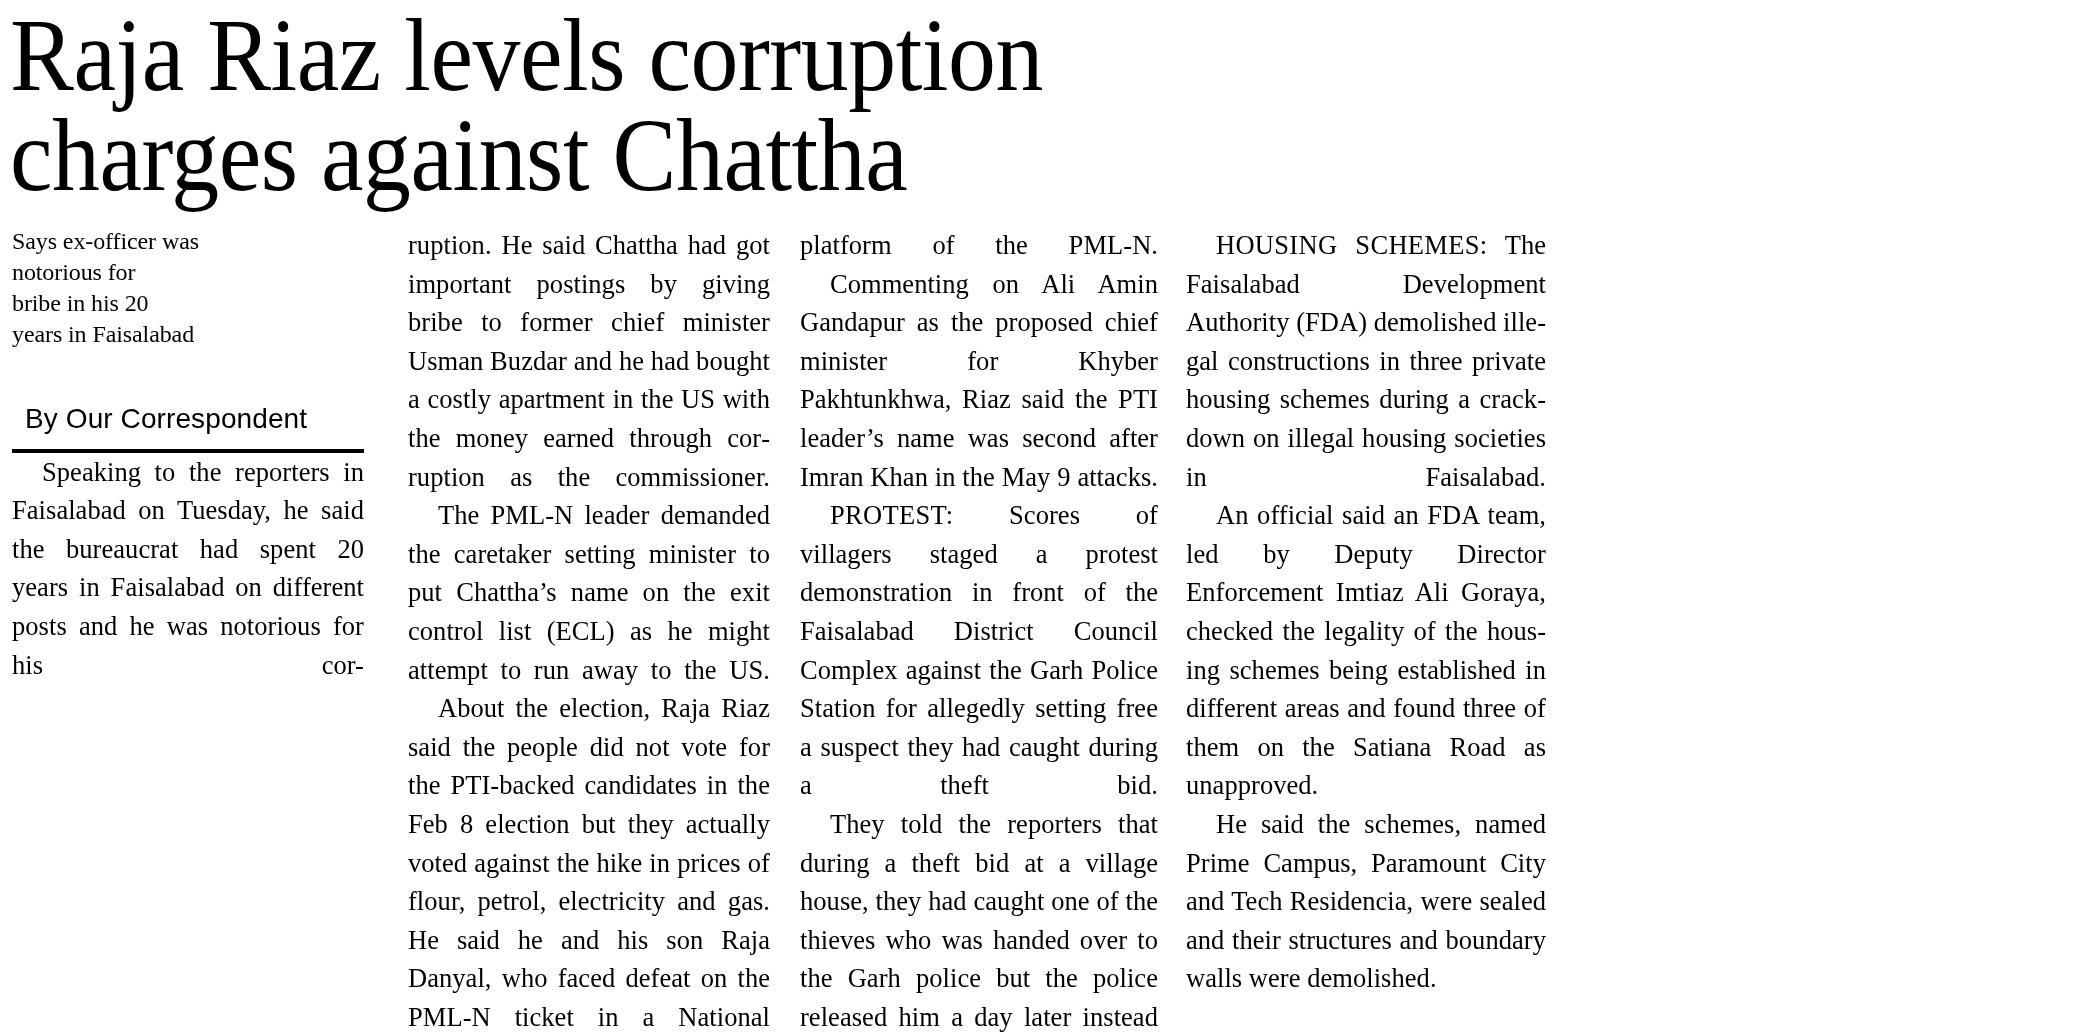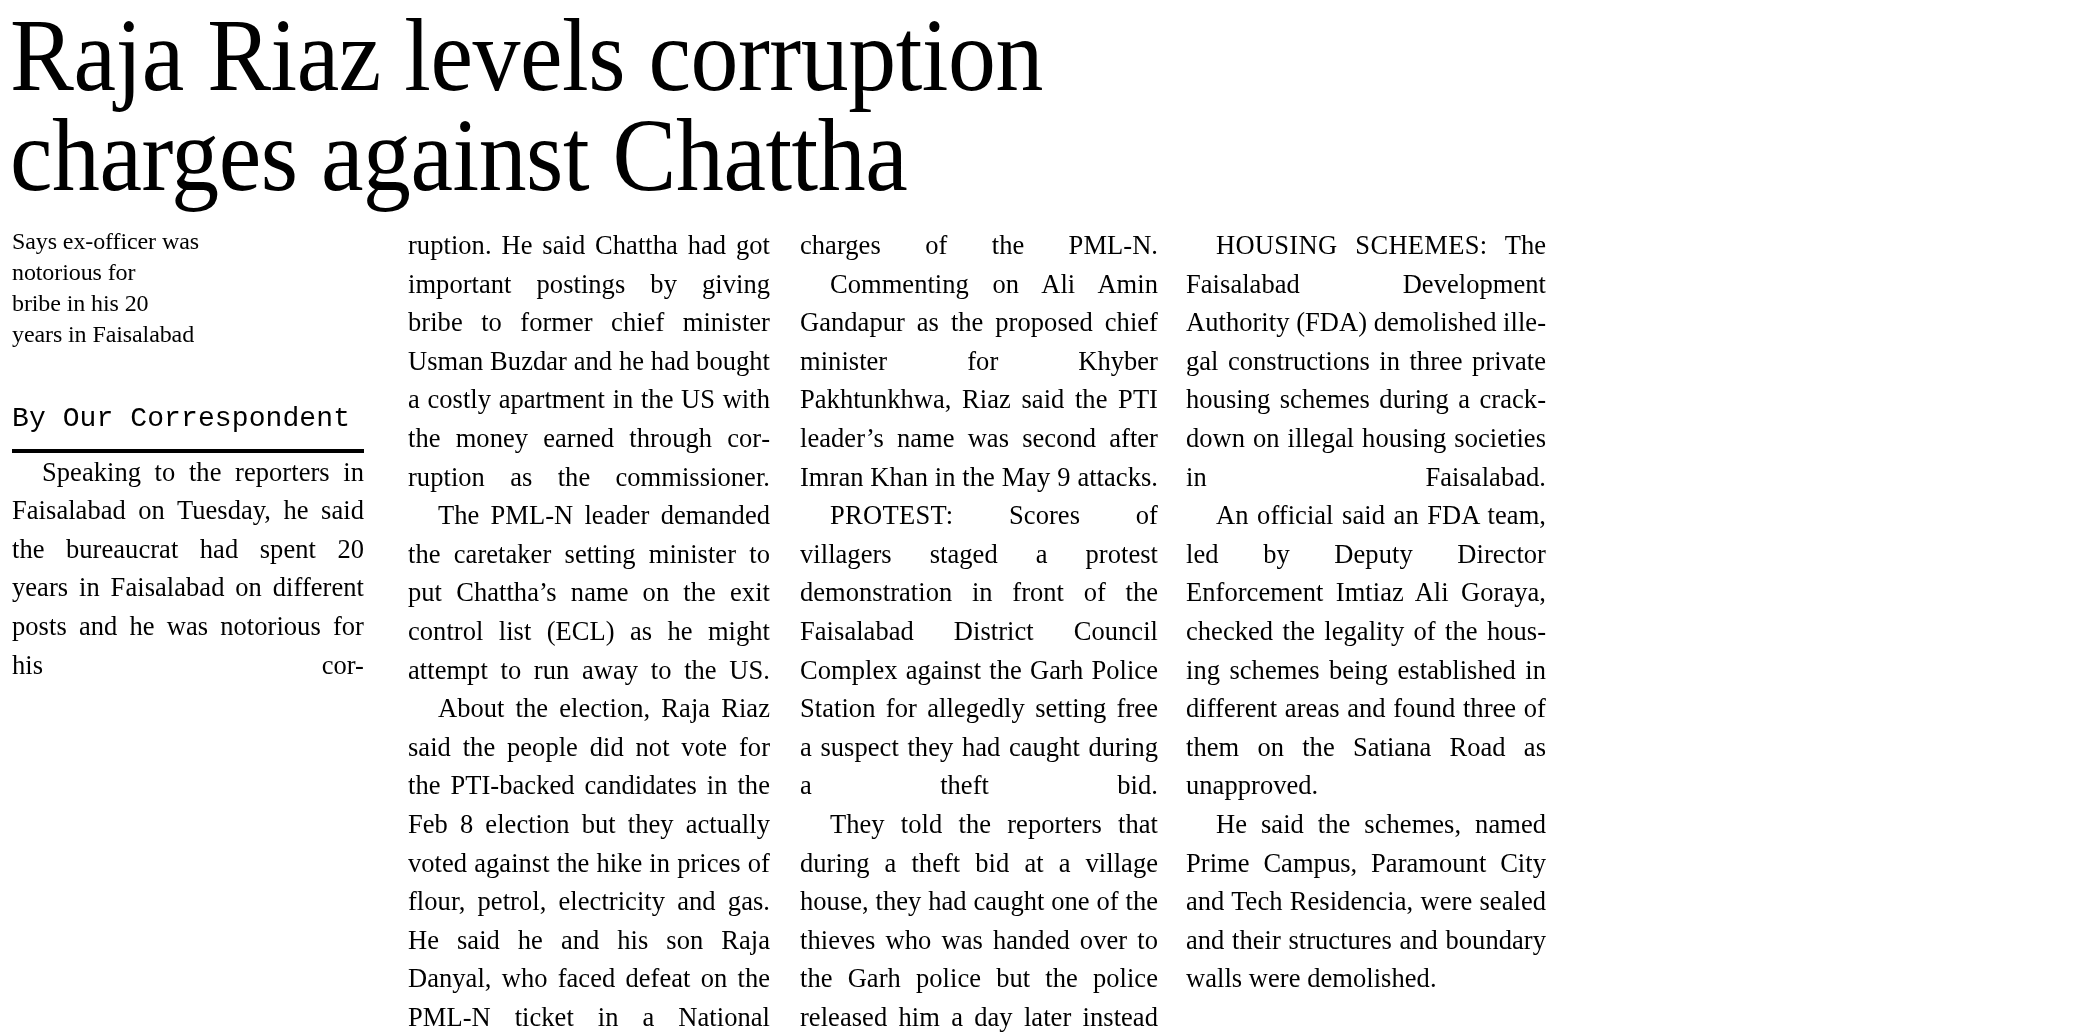--- a/index.html
+++ b/index.html
@@ -57,26 +57,26 @@
   .subhead {
     font-family: "Liberation Serif", "DejaVu Serif", serif;
     font-size: 24px;
     line-height: 1.29;
     font-weight: 400;
     letter-spacing: -0.1px;
     white-space: pre-line;
     margin: 0 0 54px 0;
   }
   .byline {
-    font-family: Liberation Mono, monospace;
+    font-family: Liberation Sans, sans-serif;
     font-size: 28px;
     line-height: 1.1;
     font-weight: 400;
     letter-spacing: 0.1px;
-    margin: 0;
+    margin: 13px;
   }
   .byline-rule {
     margin-top: 14px;
     width: 352px;
     height: 4px;
     background: #000000;
   }
   .sidebar-body {
     margin-top: 38px;
   }
@@ -134,21 +134,21 @@
   <div class="col col-2">
     <div class="body-text">
         <p class="tail-justify">ruption. He said Chattha had got important postings by giving bribe to former chief minister Usman Buzdar and he had bought a costly apartment in the US with the money earned through cor­ruption as the commissioner.</p>
         <p class="indent tail-justify">The PML-N leader demanded the caretaker setting minister to put Chattha’s name on the exit control list (ECL) as he might attempt to run away to the US.</p>
         <p class="indent tail-justify">About the election, Raja Riaz said the people did not vote for the PTI-backed candidates in the Feb 8 election but they actually voted against the hike in prices of flour, petrol, electricity and gas. He said he and his son Raja Danyal, who faced defeat on the PML-N ticket in a National Assembly constituency, would continue future politics from the</p>
       </div>
   </div>
 
   <div class="col col-3">
     <div class="body-text">
-        <p class="tail-justify">charges of the PML-N.</p>
+        <p class="tail-justify">platform of the PML-N.</p>
         <p class="indent tail-justify">Commenting on Ali Amin Gandapur as the proposed chief minister for Khyber Pakhtunkhwa, Riaz said the PTI leader’s name was second after Imran Khan in the May 9 attacks.</p>
         <p class="indent tail-justify"><span class="kicker">PROTEST:</span> Scores of villagers staged a protest demonstration in front of the Faisalabad District Council Complex against the Garh Police Station for allegedly setting free a suspect they had caught during a theft bid.</p>
         <p class="indent tail-justify">They told the reporters that during a theft bid at a village house, they had caught one of the thieves who was handed over to the Garh police but the police released him a day later instead of booking him in a theft case and arresting his accomplices.</p>
       </div>
   </div>
 
   <div class="col col-4">
     <div class="body-text">
         <p class="indent tail-justify"><span class="kicker">HOUSING SCHEMES:</span> The Faisalabad Development Authority (FDA) demolished ille­gal constructions in three private housing schemes during a crack­down on illegal housing societies in Faisalabad.</p>
         <p class="indent tail-justify">An official said an FDA team, led by Deputy Director Enforcement Imtiaz Ali Goraya, checked the legality of the hous­ing schemes being established in different areas and found three of them on the Satiana Road as unapproved.</p>

